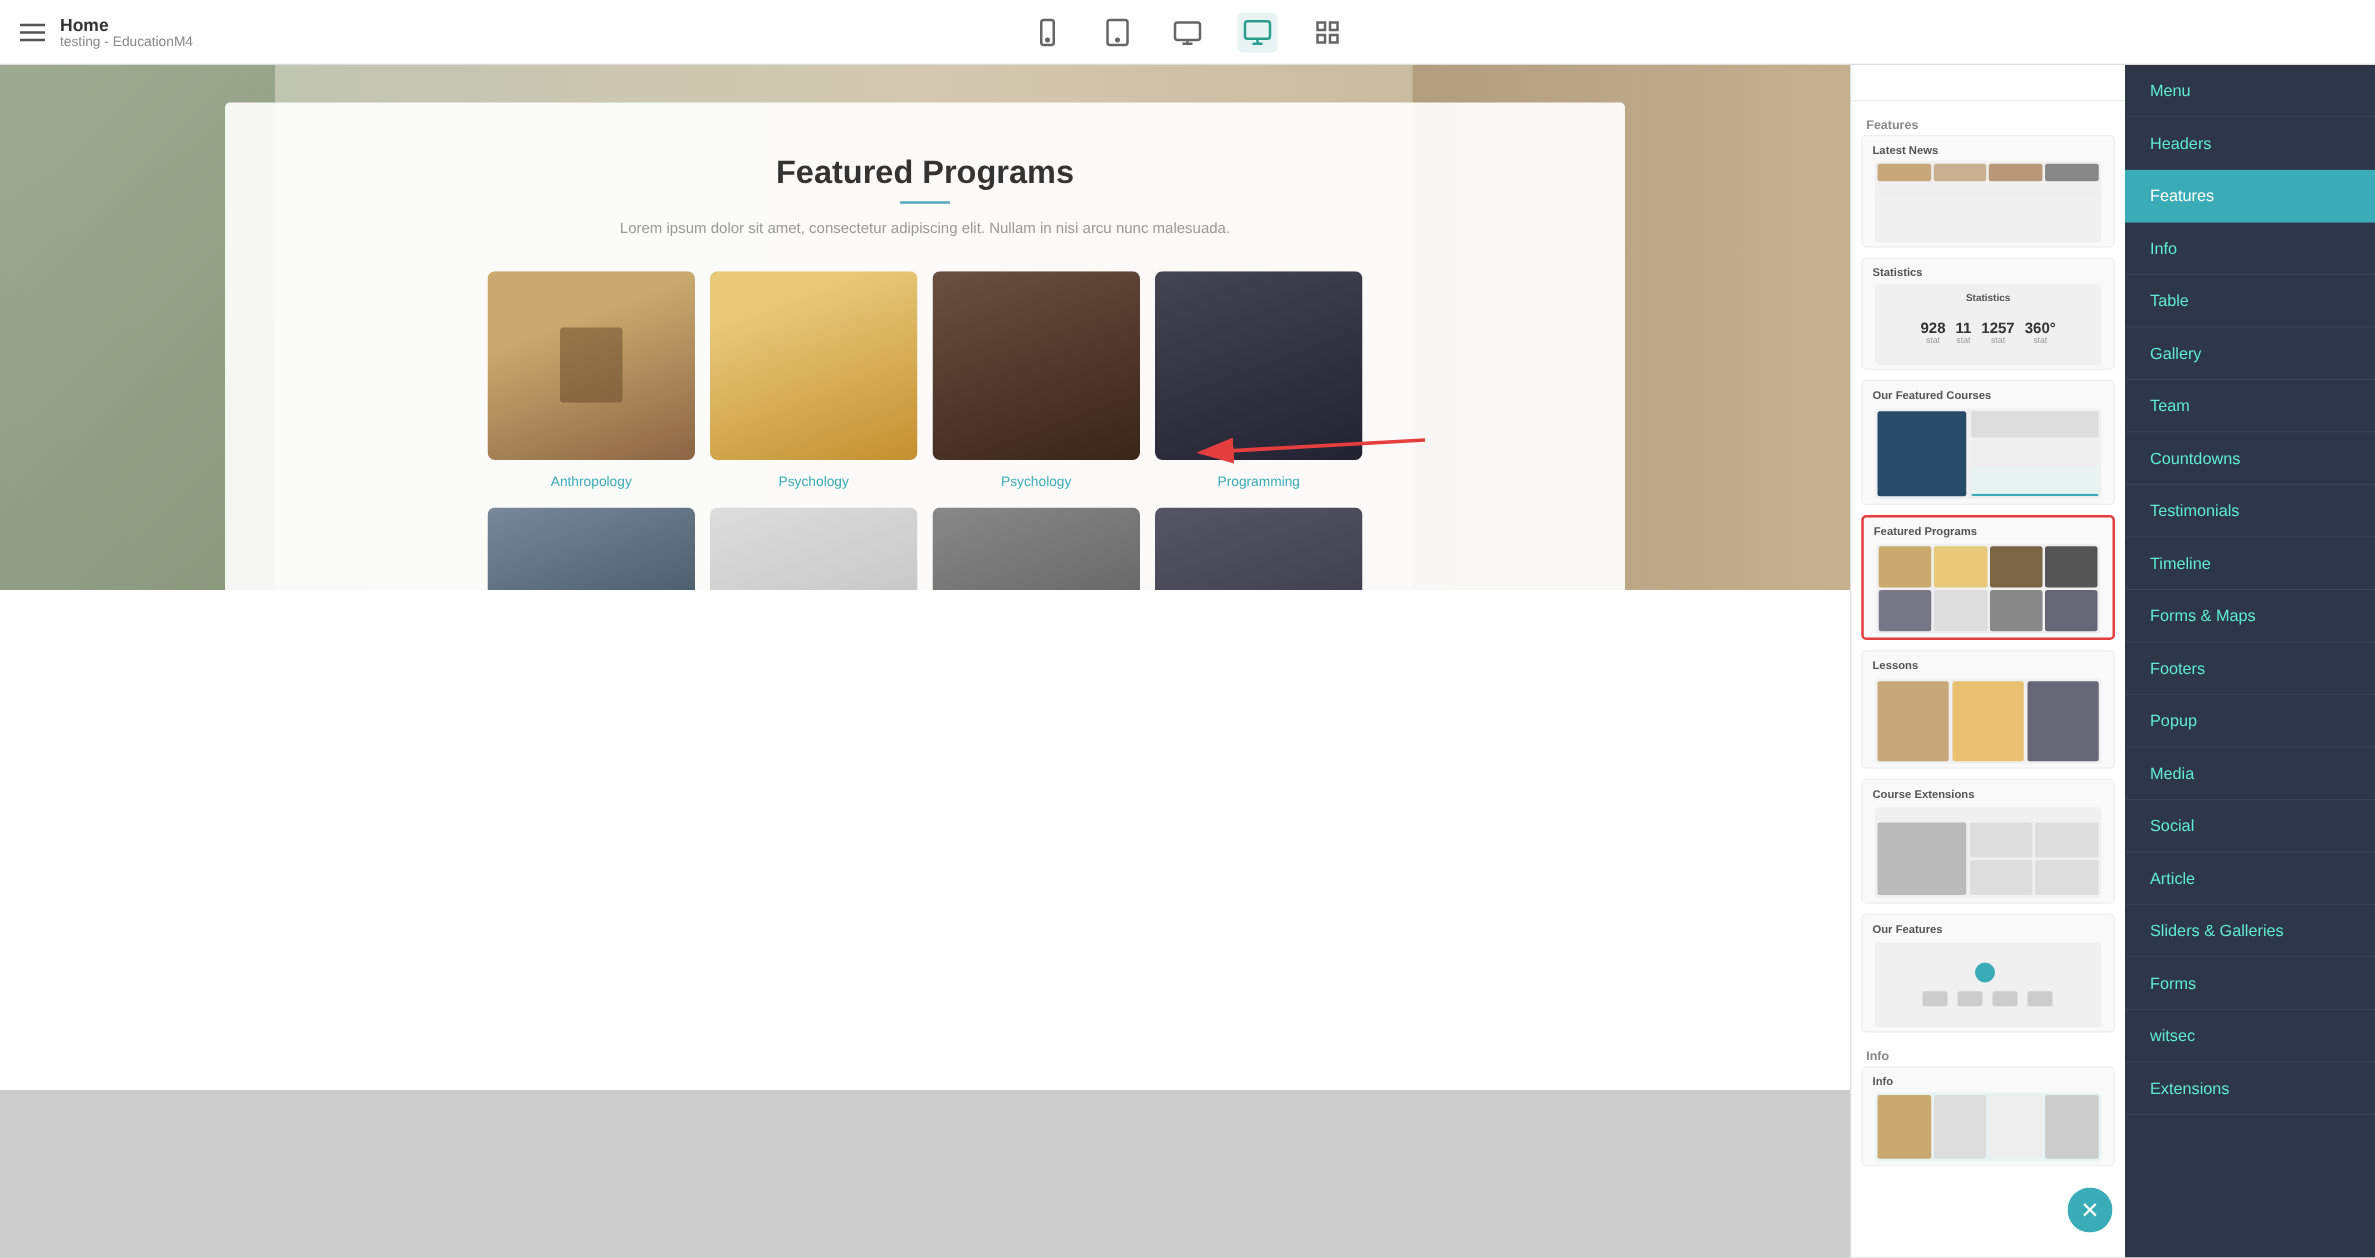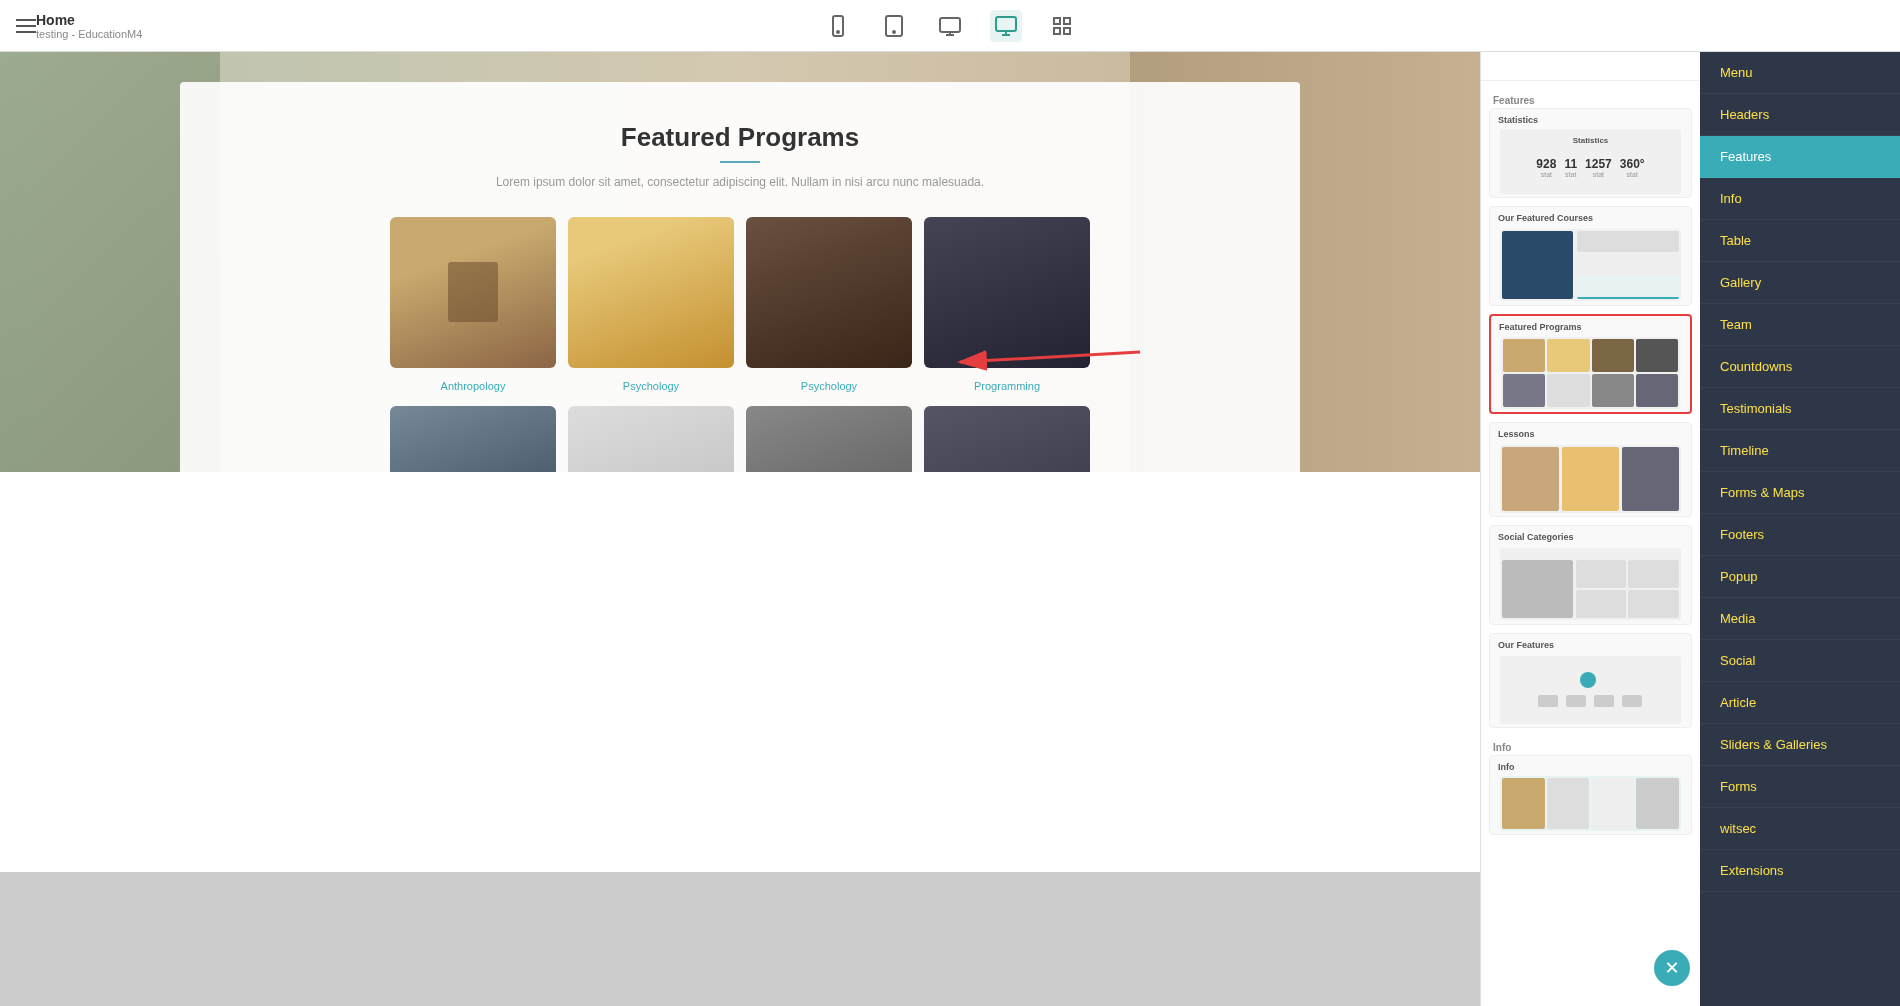--- a/index.html
+++ b/index.html
@@ -10,21 +10,21 @@
       height: 52px;
       background: #fff;
       border-bottom: 1px solid #ddd;
       display: flex;
       align-items: center;
       padding: 0 16px;
       gap: 16px;
       position: relative;
       z-index: 10;
     }
-    .topbar-left { display: flex; align-items: center; }
+    .topbar-left { display: flex; align-items: center; gap: 12px; }
     .hamburger-icon { display: flex; flex-direction: column; gap: 4px; cursor: pointer; }
     .hamburger-icon span { width: 20px; height: 2px; background: #555; display: block; }
     .topbar-title { display: flex; flex-direction: column; }
     .topbar-title .home-label { font-size: 14px; font-weight: 600; color: #333; }
     .topbar-title .sub-label { font-size: 11px; color: #888; }
     .topbar-center {
       position: absolute;
       left: 50%;
       transform: translateX(-50%);
       display: flex;
@@ -246,21 +246,21 @@
     #right-nav {
       width: 200px;
       background: #2d3748;
       display: flex;
       flex-direction: column;
       overflow-y: auto;
     }
     .nav-item {
       padding: 13px 20px;
       font-size: 13px;
-      color: #fde047;
+      color: #5eead4;
       cursor: pointer;
       border-bottom: 1px solid rgba(255,255,255,0.05);
       white-space: nowrap;
     }
     .nav-item.active { background: #3aacb8; color: #fff; }
 
     
     #close-btn {
       position: fixed;
       right: 210px;
@@ -423,20 +423,33 @@
 
   <div id="block-panel">
     <div id="block-panel-header">
       
       
     </div>
     <div id="block-panel-content">
 
       <div class="section-label">Features</div>
 
+      <div class="block-thumbnail">
+        <span class="thumb-title">Latest News</span>
+        <div class="thumb-inner">
+          <div class="thumb-grid">
+            <div class="thumb-cell" style="background:#c8a87a;"></div>
+            <div class="thumb-cell" style="background:#c8b090;"></div>
+            <div class="thumb-cell" style="background:#b89878;"></div>
+            <div class="thumb-cell" style="background:#888;"></div>
+            <div class="thumb-cell" style="height:8px;background:#eee;grid-column:1/-1;"></div>
+            <div class="thumb-cell" style="height:6px;background:#f0f0f0;grid-column:1/-1;"></div>
+          </div>
+        </div>
+      </div>
 
       <div class="block-thumbnail">
         <span class="thumb-title">Statistics</span>
         <div class="thumb-inner" style="flex-direction:column; padding:4px;">
           <div style="font-size:8px;color:#555;font-weight:600;text-align:center;margin-bottom:4px;">Statistics</div>
           <div class="thumb-stats">
             <div class="thumb-stat-item">
               <div class="thumb-stat-num">928</div>
               <div class="thumb-stat-label">stat</div>
             </div>
@@ -502,21 +515,21 @@
         <div class="thumb-inner" style="margin-top:18px;height:68px;">
           <div class="thumb-lessons">
             <div class="thumb-lessons-item" style="background:#c8a87a;"></div>
             <div class="thumb-lessons-item" style="background:#e8c070;"></div>
             <div class="thumb-lessons-item" style="background:#667;"></div>
           </div>
         </div>
       </div>
 
       <div class="block-thumbnail" style="height:100px;">
-        <span class="thumb-title">Social Categories</span>
+        <span class="thumb-title">Course Extensions</span>
         <div class="thumb-inner" style="margin-top:18px;height:72px;">
           <div class="thumb-categories">
             <div class="thumb-cat-left"></div>
             <div class="thumb-cat-right">
               <div class="thumb-cat-cell"></div>
               <div class="thumb-cat-cell"></div>
               <div class="thumb-cat-cell"></div>
               <div class="thumb-cat-cell"></div>
             </div>
           </div>

